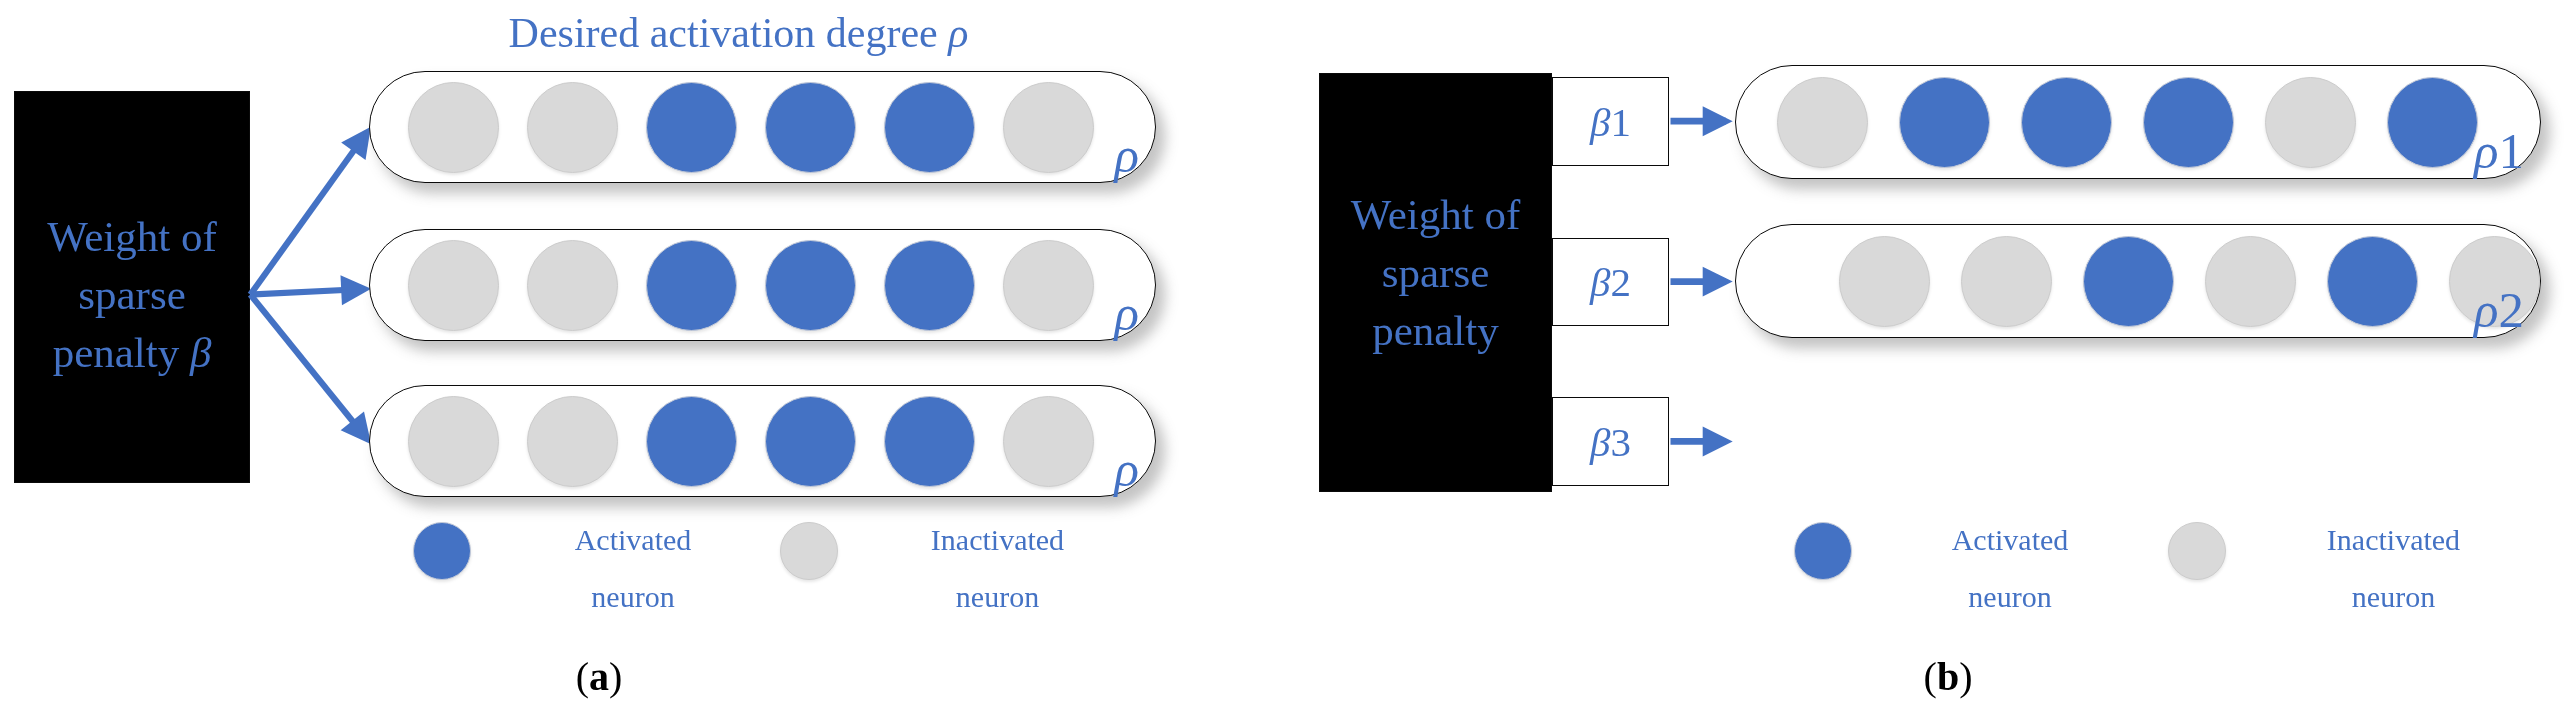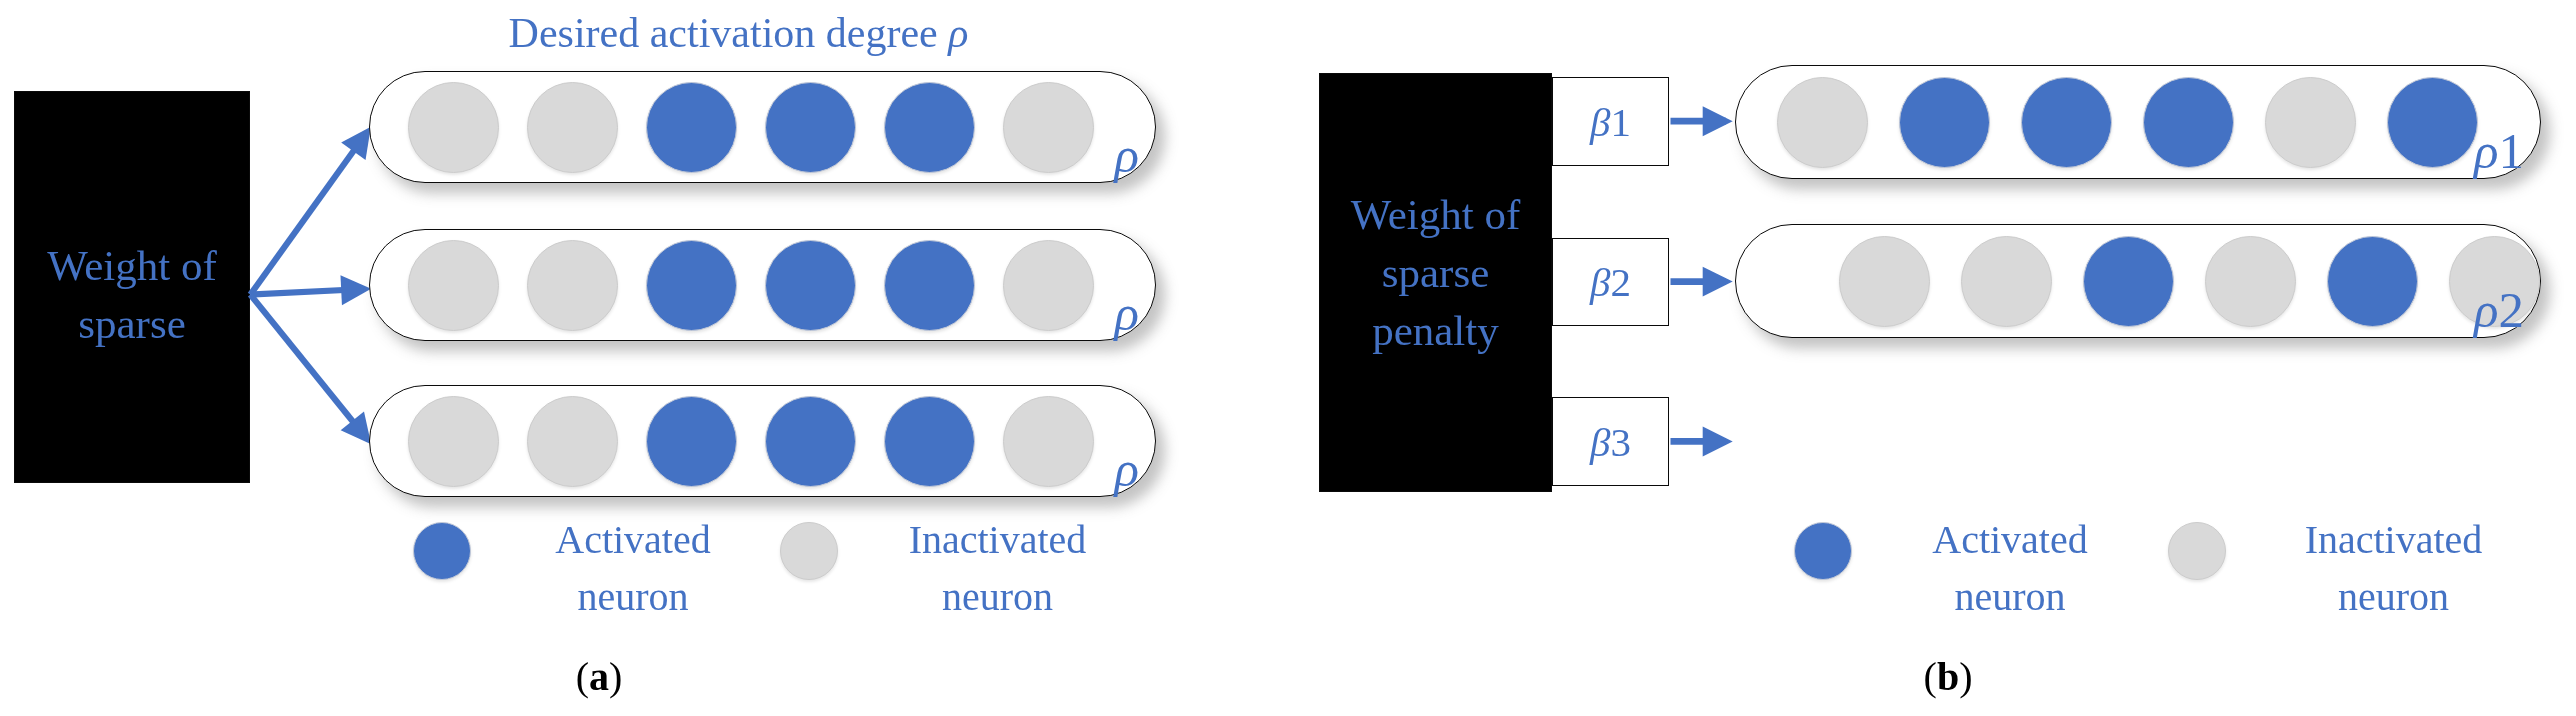--- a/index.html
+++ b/index.html
@@ -77,21 +77,21 @@
     border-radius:50%;
     box-sizing:border-box;
     border:1.2px solid #c6c6c6;
     box-shadow:0 1.9px 3.1px rgba(0,0,0,0.10);
   }
   .legend-marker.active{background:var(--accent-blue);border-color:#c2c9d8;}
   .legend-marker.inactive{background:var(--inactive-gray);border-color:#cccccc;}
   .legend-label{
     text-align:center;
     color:var(--accent-blue);
-    font-size:40px;line-height:57px;
+    font-size:30px;line-height:57px;
     white-space:nowrap;
   }
   .caption{
     text-align:center;
     color:#000000;
     font-size:40px;line-height:48px;
     white-space:nowrap;
   }
   .caption .letter{font-weight:bold;}
   svg{display:block;}
@@ -101,20 +101,23 @@
 
 <div class="canvas">
 
   <div class="abs panel-title" style="left:343px;top:8.6px;width:791px;">
     <span>Desired activation degree </span><span class="sym">ρ</span><span></span>
   </div>
 
   <div class="abs weight-box" style="left:14px;top:91px;width:236px;height:392px;padding-top:15px;">
     <div>Weight of</div>
     <div>sparse</div>
+    <div>
+      <span>penalty </span><span class="sym">β</span>
+    </div>
   </div>
 
   <svg class="abs" style="left:244px;top:102px;" width="133" height="358" viewBox="0 0 215 580">
     <defs>
       <marker id="ah" viewBox="0 0 10 10" refX="7.5" refY="5" markerUnits="userSpaceOnUse" markerWidth="54" markerHeight="54" orient="auto">
         <path d="M0.5,0.5 L9.5,5 L0.5,9.5 Z" fill="#4472C4"></path>
       </marker>
     </defs>
     <line x1="10" y1="312" x2="199" y2="49" stroke="#4472C4" stroke-width="10" marker-end="url(#ah)"></line>
     <line x1="10" y1="312" x2="195" y2="303" stroke="#4472C4" stroke-width="10" marker-end="url(#ah)"></line>

